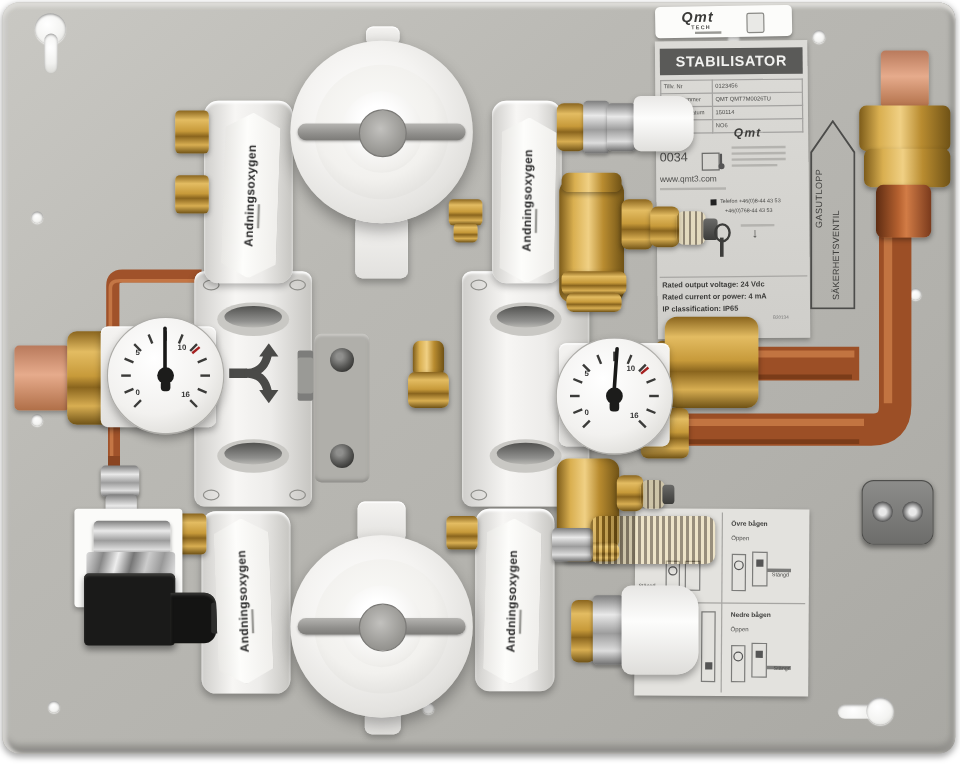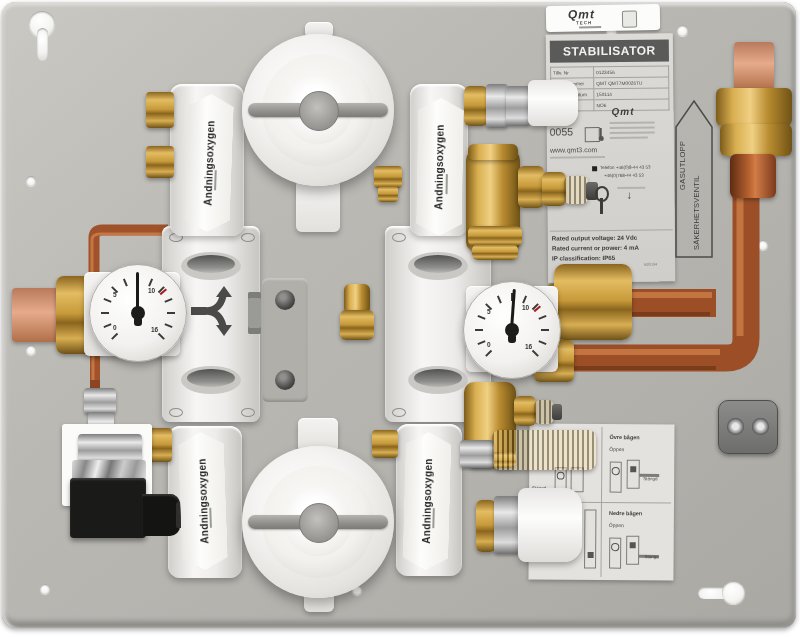--- a/index.html
+++ b/index.html
@@ -140,21 +140,21 @@
         <td class="k"></td>
         <td>NO6</td>
           </tr>
     </tbody>
       </table>
     <span class="abs" style="left:65px;top:72px;font-size:10px;font-weight:800;font-style:italic;color:#3e3e3c;letter-spacing:1px;">Qmt</span>
     <div class="abs micro" style="left:63px;top:88px;width:45px;"></div>
     <div class="abs micro" style="left:63px;top:93px;width:45px;"></div>
     <div class="abs micro" style="left:63px;top:98px;width:45px;"></div>
     <div class="abs micro" style="left:63px;top:103px;width:38px;"></div>
-    <span class="abs" style="left:3px;top:91px;font-size:10.5px;color:#4f4f4d;">0055</span>
+    <span class="abs" style="left:3px;top:91px;font-size:10.5px;color:#4f4f4d;">0034</span>
     <div class="abs" style="left:38px;top:93px;width:13px;height:13px;border:1px solid #6a6a68;"></div>
     <div class="abs" style="left:53px;top:94px;width:2px;height:9px;background:#555;"></div>
     <div class="abs" style="left:51.5px;top:102px;width:5px;height:5px;border-radius:50%;background:#555;"></div>
     <span class="abs" style="left:3px;top:112px;font-size:7px;color:#4f4f4d;">www.qmt3.com</span>
     <div class="abs micro" style="left:3px;top:122px;width:55px;"></div>
     <div class="abs" style="left:45px;top:132px;width:5px;height:5px;background:#222;"></div>
     <span class="abs tinytxt" style="left:53px;top:131px;">Telefon +46(0)8-44 43 53</span>
     <span class="abs tinytxt" style="left:57px;top:139px;">+46(0)768-44 43 53</span>
     <div class="abs micro" style="left:70px;top:153px;width:28px;"></div>
     <span class="abs" style="left:79px;top:155px;font-size:11px;color:#3a3a38;">↓</span>

